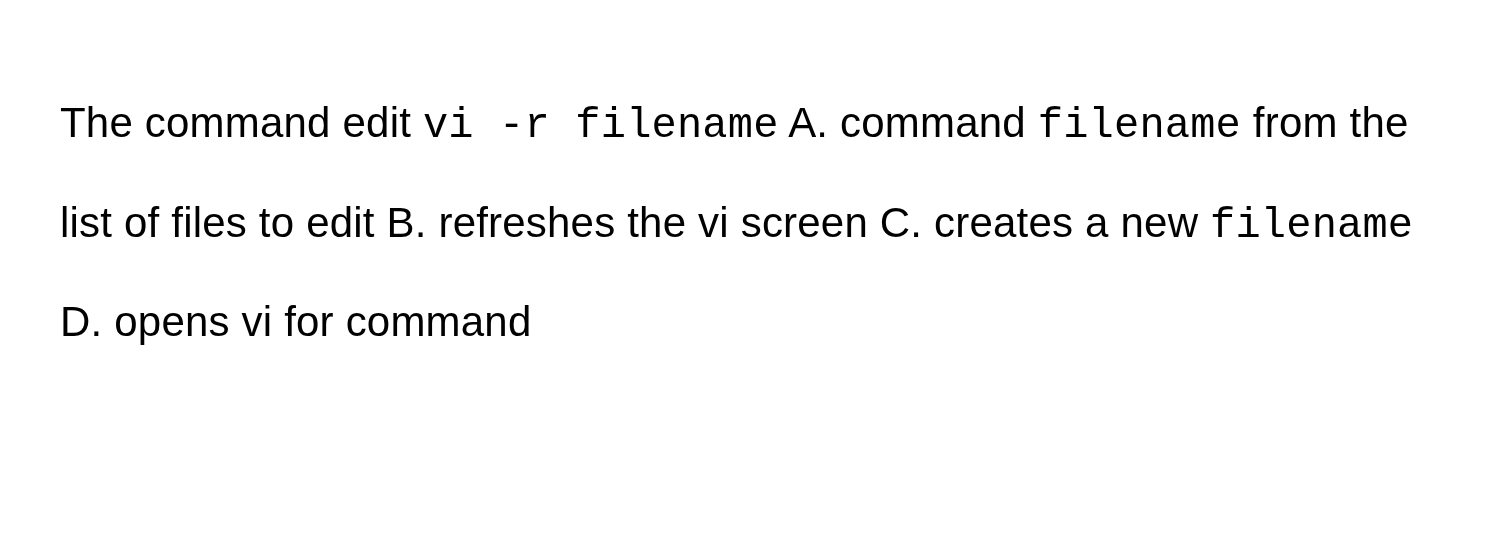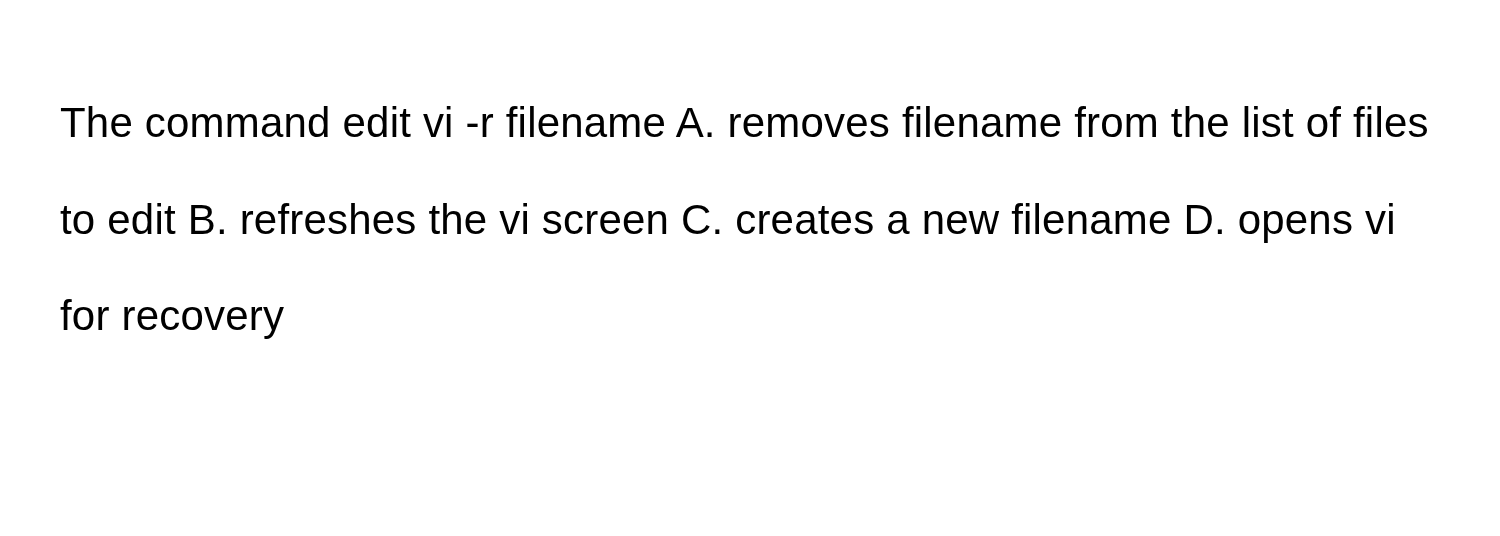--- a/index.html
+++ b/index.html
@@ -14,22 +14,22 @@
       height: 536px;
       padding: 75px 60px;
     }
     .question-text {
       font-size: 42px;
       line-height: 2.3;
       color: #000000;
       letter-spacing: 0.2px;
     }
     .code {
-      font-family: Liberation Sans, sans-serif;
+      font-family: Liberation Mono, monospace;
       font-size: 42px;
     }
   </style>
 </head>
 <body>
 
 <div class="question-text">
-  <span>The command edit </span><span class="code">vi -r filename</span><span> A. removes </span><span class="code">filename</span><span> from the list of files to edit B. refreshes the vi screen C. creates a new </span><span class="code">filename</span><span> D. opens vi for recovery</span>
+  <span>The command edit </span><span class="code">vi -r filename</span><span> A. command </span><span class="code">filename</span><span> from the list of files to edit B. refreshes the vi screen C. creates a new </span><span class="code">filename</span><span> D. opens vi for command</span>
 </div>
 
 </body></html>

